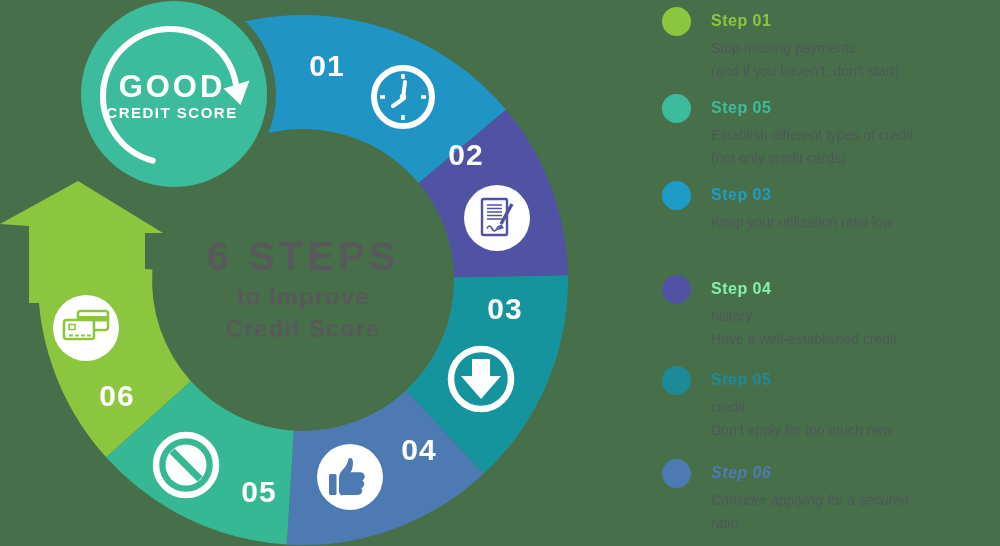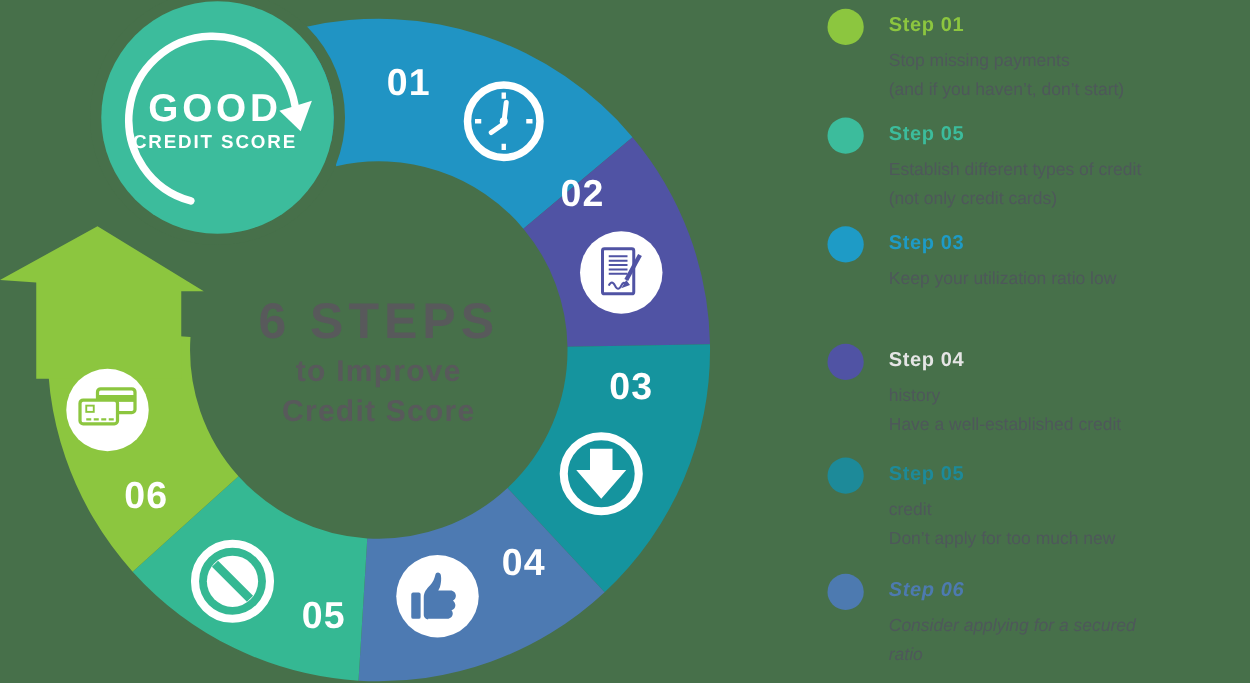--- a/index.html
+++ b/index.html
@@ -116,21 +116,21 @@
       <div class="step-row" style="top: 181px;">
         <span class="step-dot" style="background:#1e9bc6"></span>
         <div class="step-text">
           <div class="step-heading" style="color:#1e9bc6">Step 03</div>
           <div class="step-line">Keep your utilization ratio low</div>
         </div>
       </div>
       <div class="step-row" style="top: 275px;">
         <span class="step-dot" style="background:#5053a4"></span>
         <div class="step-text">
-          <div class="step-heading" style="color:#e5e5e5">Step 04</div>
+          <div class="step-heading" style="color:#86efac">Step 04</div>
           <div class="step-line">history</div>
           <div class="step-line">Have a well-established credit</div>
         </div>
       </div>
       <div class="step-row" style="top: 366px;">
         <span class="step-dot" style="background:#1d8a99"></span>
         <div class="step-text">
           <div class="step-heading" style="color:#1d8a99">Step 05</div>
           <div class="step-line">credit</div>
           <div class="step-line">Don’t apply for too much new</div>

